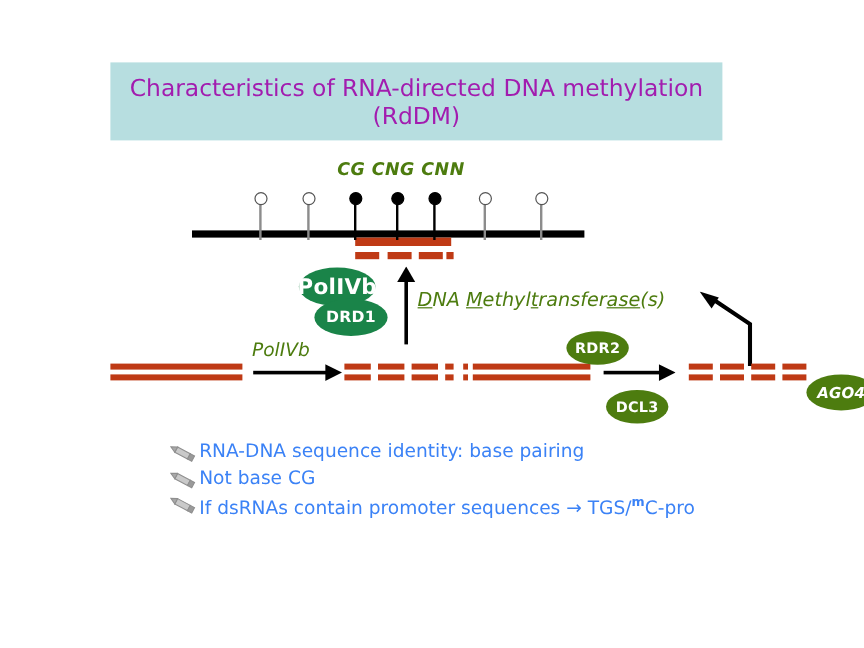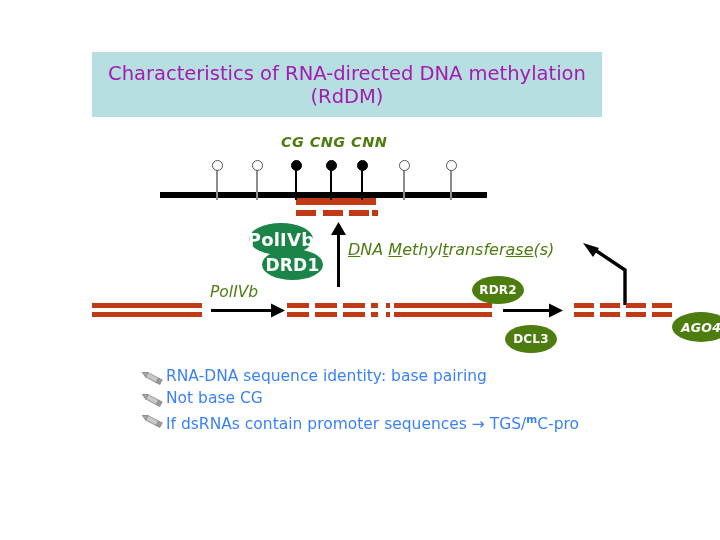--- a/index.html
+++ b/index.html
@@ -123,21 +123,21 @@
     <span class="head"></span>
   </div>
   <div class="lolli open" style="left:446px;top:160px;">
     <span class="stem"></span>
     <span class="head"></span>
   </div>
 
   <div class="oval green" style="left:249px;top:223px;width:64px;height:32px;font-size:18px;">
     <span>PolIVb</span>
   </div>
-  <div class="oval green" style="left:262px;top:249px;width:61px;height:31px;font-size:17px;">
+  <div class="oval green" style="left:262px;top:249px;width:61px;height:31px;font-size:13px;">
     <span>DRD1</span>
   </div>
 
   <div class="arrow-line" style="left:337px;top:230px;width:2.5px;height:57px;"></div>
   <svg class="abs" style="left:330px;top:222px;" width="17" height="14" viewBox="0 0 17 14">
     <polygon points="8.5,0 16,13 1,13" fill="#000"></polygon>
   </svg>
 
   <div class="lbl" style="left:348px;top:240px;font-size:16px;">
     <span class="u">D</span><span>NA </span><span class="u">M</span><span>ethyl</span><span class="u">t</span><span>ransfer</span><span class="u">ase</span><span>(s)</span>

